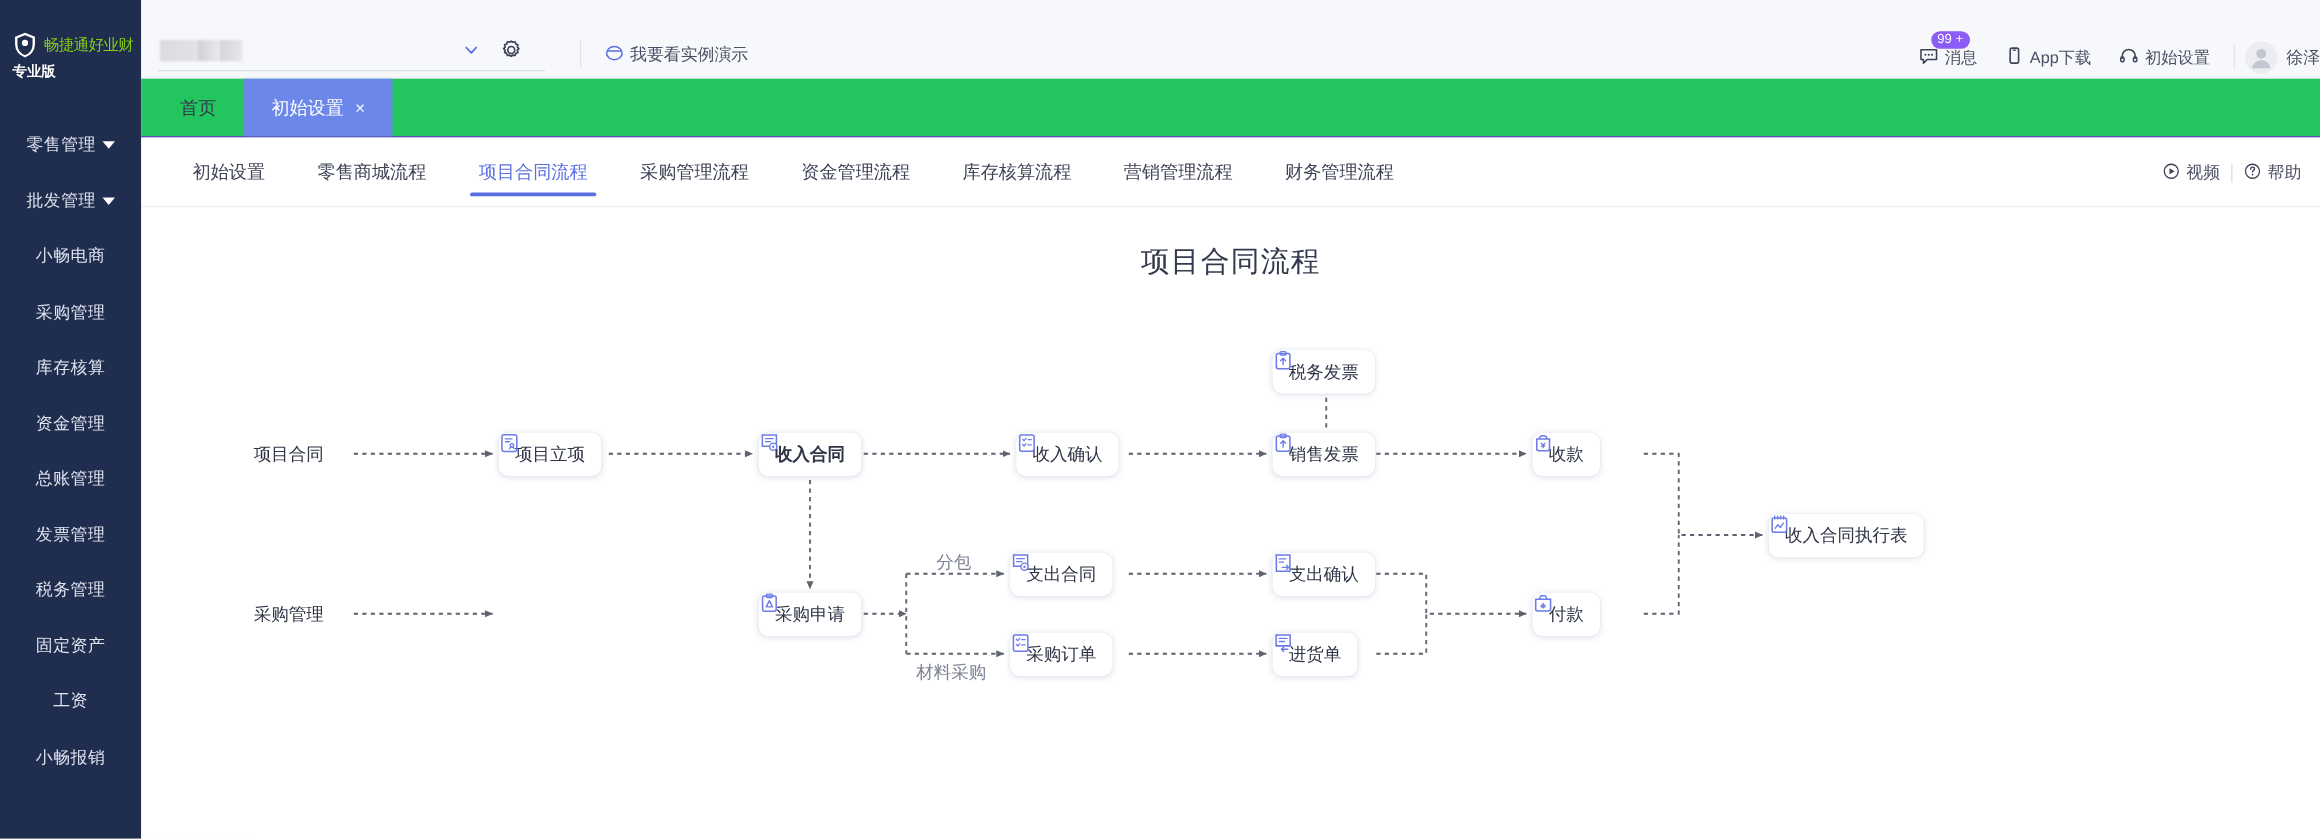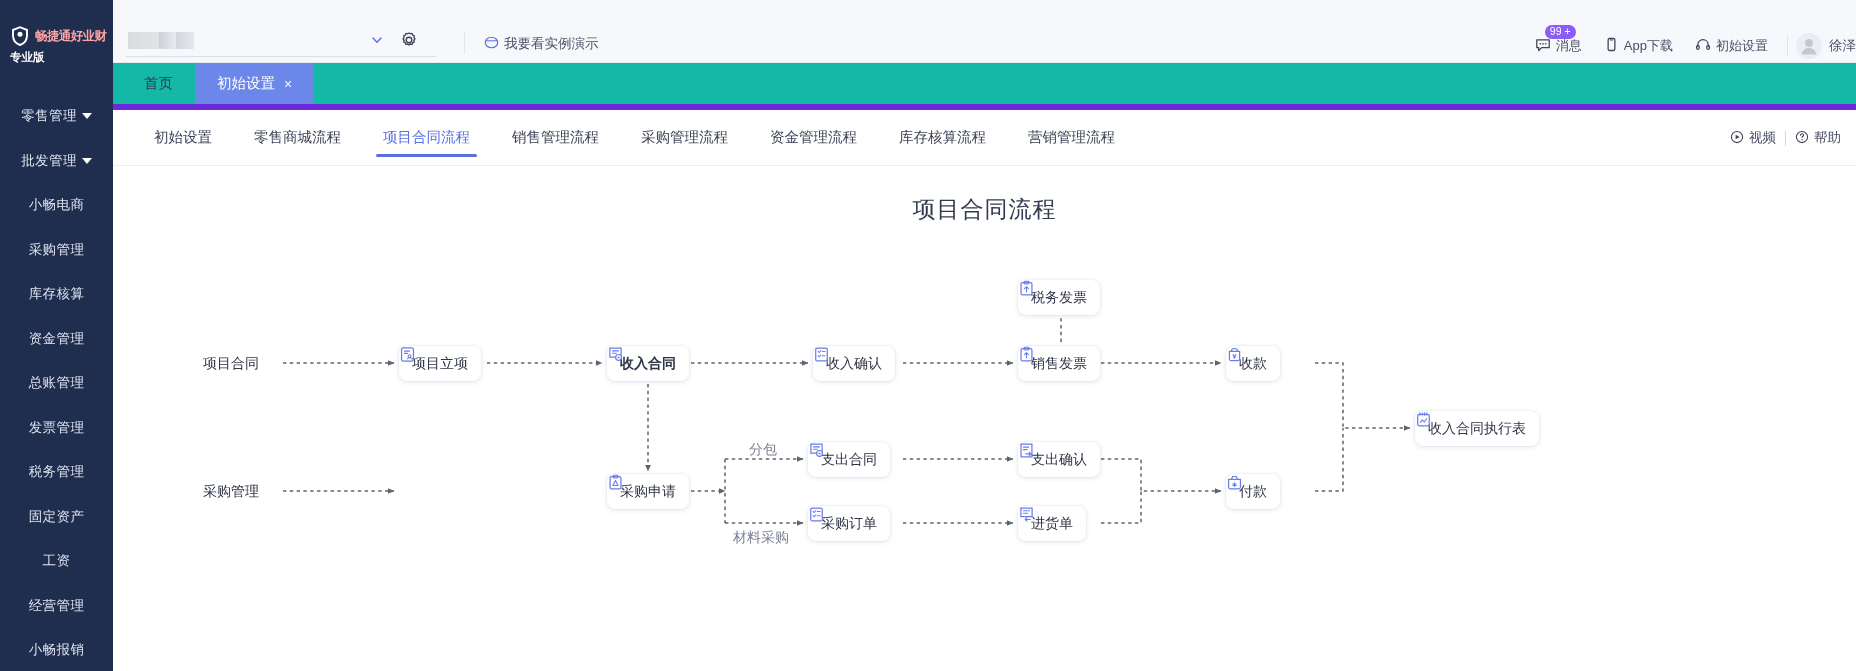--- a/index.html
+++ b/index.html
@@ -20,22 +20,22 @@
   .brand {
     position: absolute; left: 0; top: 25px; width: 113px; height: 56px;
     padding-left: 9px;
   }
   .brand-row { display: flex; align-items: center; gap: 4px; height: 22px; }
   .brand-logo {
     width: 22px; height: 22px; flex: none;
     display: flex; align-items: center; justify-content: center;
   }
   .brand-name {
-    color: #fca5a5; font-size: 12.5px; letter-spacing: -0.6px;
-    white-space: nowrap; font-weight: 700;
+    color: #84cc16; font-size: 12.5px; letter-spacing: -0.6px;
+    white-space: nowrap; font-weight: 400;
   }
   .brand-sub {
     color: #ffffff; font-size: 11.5px; margin-top: 3px;
     padding-left: 1px; font-weight: 600;
   }
   .nav { position: absolute; top: 94px; left: 0; width: 113px; }
   .nav-item {
     height: 44.5px; display: flex; align-items: center; justify-content: center;
     color: #dfe3ef; font-size: 13.5px; cursor: pointer; gap: 5px;
     letter-spacing: 0.4px;
@@ -96,21 +96,21 @@
   .hr-sep { width: 1px; height: 20px; background: #e2e4ea; margin: 0 8px; }
   .avatar {
     width: 26px; height: 26px; border-radius: 50%; background: #ebedf2;
     display: flex; align-items: center; justify-content: center; flex: none;
   }
   .uname { font-size: 13.5px; color: #4a4f63; margin-left: 7px; white-space: nowrap; }
 
   
   .pagetabs {
     position: absolute; left: 113px; top: 63px; right: 0; height: 47px;
-    background: #14b8a6; border-bottom: 6px solid #6d28d9;
+    background: #22c55e; border-bottom: 1px solid #6d28d9;
     display: flex; align-items: stretch; padding-left: 9px;
   }
   .ptab {
     display: flex; align-items: center; padding: 0 22px; font-size: 14.5px;
     color: #333a4d; cursor: pointer; white-space: nowrap;
   }
   .ptab.active { background: #6c87ea; color: #ffffff; }
   .ptab .x {
     margin-left: 9px; font-size: 14px; opacity: 0.95; line-height: 1;
   }
@@ -217,23 +217,20 @@
         <span>发票管理</span>
       </div>
       <div class="nav-item">
         <span>税务管理</span>
       </div>
       <div class="nav-item">
         <span>固定资产</span>
       </div>
       <div class="nav-item">
         <span>工资</span>
-      </div>
-      <div class="nav-item">
-        <span>经营管理</span>
       </div>
       <div class="nav-item">
         <span>小畅报销</span>
       </div>
     </div>
   </div>
 
   <div class="topbar">
     <div class="search-wrap">
       <div class="search-mask"></div>
@@ -325,33 +322,33 @@
     <div class="stab">
       <span>初始设置</span>
       </div>
     <div class="stab">
       <span>零售商城流程</span>
       </div>
     <div class="stab active">
       <span>项目合同流程</span>
       </div>
     <div class="stab">
-      <span>销售管理流程</span>
-      </div>
-    <div class="stab">
       <span>采购管理流程</span>
       </div>
     <div class="stab">
       <span>资金管理流程</span>
       </div>
     <div class="stab">
       <span>库存核算流程</span>
       </div>
     <div class="stab">
       <span>营销管理流程</span>
+      </div>
+    <div class="stab">
+      <span>财务管理流程</span>
       </div>
 
     <div class="subtabs-right">
       <div class="sr-item">
         <span>
           <svg width="14" height="14" viewBox="0 0 16 16">
             <circle cx="8" cy="8" r="6.4" fill="none" stroke="#3d4255" stroke-width="1.2"></circle>
             <path d="M6.4 5.3 L11 8 L6.4 10.7 Z" fill="#3d4255"></path>
           </svg>
         </span>

